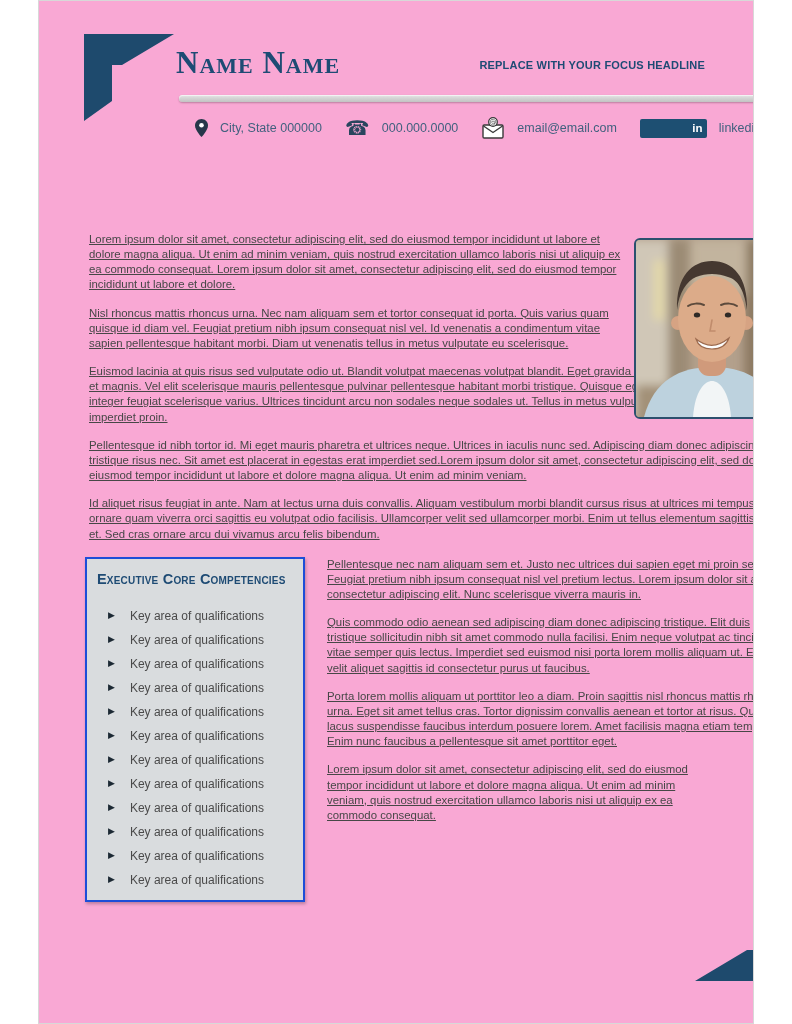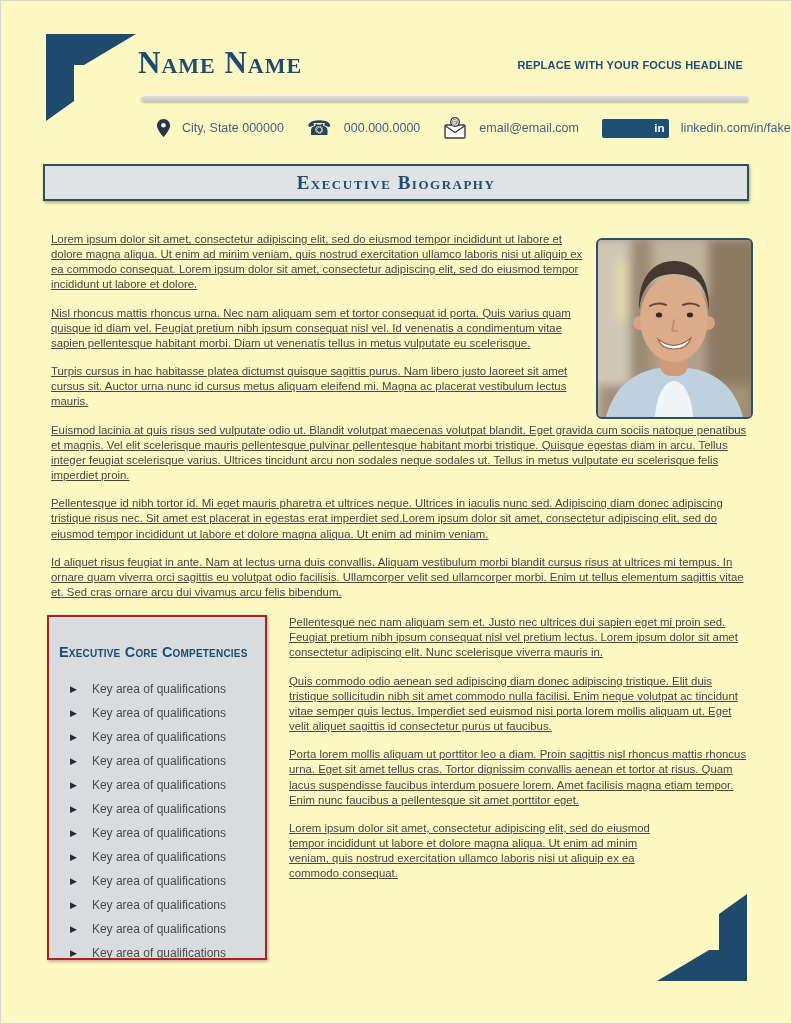--- a/index.html
+++ b/index.html
@@ -1,18 +1,18 @@
 <!DOCTYPE html>
 <html><head>
 <meta charset="utf-8">
 <style>
   html,body { margin:0; padding:0; background:#ffffff; }
   .page {
-    position:relative; width:792px; height:1024px; margin:0 auto;
-    background:#fef9c3; box-sizing:border-box; border:1px solid #d8d8d8;
+    position:relative; width:716px; height:1024px; margin:0 auto;
+    background:#f9a8d4; box-sizing:border-box; border:1px solid #d8d8d8;
     font-family:"Liberation Sans", sans-serif; overflow:hidden;
   }
 
   
   .corner-tl { position:absolute; left:45px; top:33px; width:90px; height:88px; }
   .corner-br { position:absolute; left:656px; top:892px; width:90px; height:88px; transform:rotate(180deg); }
 
   
   .name {
     position:absolute; left:137px; top:44px;
@@ -59,21 +59,21 @@
   .intro-row { position:relative; }
   .intro-text { width:540px; }
   .photo-frame {
     position:absolute; left:545px; top:6px; width:153px; height:177px;
     border:2px solid #2c506e; border-radius:6px; overflow:hidden; background:#b3a08c;
   }
 
   .bottom-row { display:flex; align-items:flex-start; margin-top:15px; }
   .competencies {
     box-sizing:border-box; width:220px; height:345px; margin-left:-4px; flex:none;
-    background:#d9dcde; border:2px solid #b91c1c; padding:27px 8px 0 10px;
+    background:#d9dcde; border:2px solid #1d4ed8; padding:12px 8px 0 10px;
     box-shadow:1px 2px 3px rgba(0,0,0,0.25);
   }
   .competencies-heading {
     font-weight:bold; font-variant:small-caps; font-size:14.5px;
     letter-spacing:0.2px; color:#1e4b74;
   }
   .comp-list { margin-top:17px; }
   .comp-item { display:flex; align-items:center; gap:15px; height:24px; padding-left:11px; }
   .comp-item .bullet {
     font-family:"DejaVu Sans", sans-serif; font-size:9px; color:#1c2933; line-height:1;
@@ -118,31 +118,27 @@
         <text x="12" y="7.4" text-anchor="middle" font-size="7" font-family="DejaVu Sans, sans-serif" fill="#3a3a3a">@</text>
       </svg>
       <span>email@email.com</span>
     </div>
     <div class="contact-item">
       <span class="li-badge">in</span>
       <span>linkedin.com/in/fake</span>
     </div>
   </div>
 
-  <div class="section-bar">
-    <span class="section-bar-title">Executive Biography</span>
-  </div>
 
   <div class="main">
 
     <div class="intro-row">
       <div class="intro-text">
         <p>Lorem ipsum dolor sit amet, consectetur adipiscing elit, sed do eiusmod tempor incididunt ut labore et dolore magna aliqua. Ut enim ad minim veniam, quis nostrud exercitation ullamco laboris nisi ut aliquip ex ea commodo consequat. Lorem ipsum dolor sit amet, consectetur adipiscing elit, sed do eiusmod tempor incididunt ut labore et dolore.</p>
         <p>Nisl rhoncus mattis rhoncus urna. Nec nam aliquam sem et tortor consequat id porta. Quis varius quam quisque id diam vel. Feugiat pretium nibh ipsum consequat nisl vel. Id venenatis a condimentum vitae sapien pellentesque habitant morbi. Diam ut venenatis tellus in metus vulputate eu scelerisque.</p>
-        <p>Turpis cursus in hac habitasse platea dictumst quisque sagittis purus. Nam libero justo laoreet sit amet cursus sit. Auctor urna nunc id cursus metus aliquam eleifend mi. Magna ac placerat vestibulum lectus mauris.</p>
       </div>
       <div class="photo-frame">
         <svg width="153" height="177" viewBox="0 0 153 177">
           <defs>
               <filter id="pb" x="-20%" y="-20%" width="140%" height="140%">
                 <feGaussianBlur stdDeviation="5"></feGaussianBlur>
               </filter>
             </defs>
           <rect width="153" height="177" fill="#b3a08c"></rect>
           <g filter="url(#pb)">

